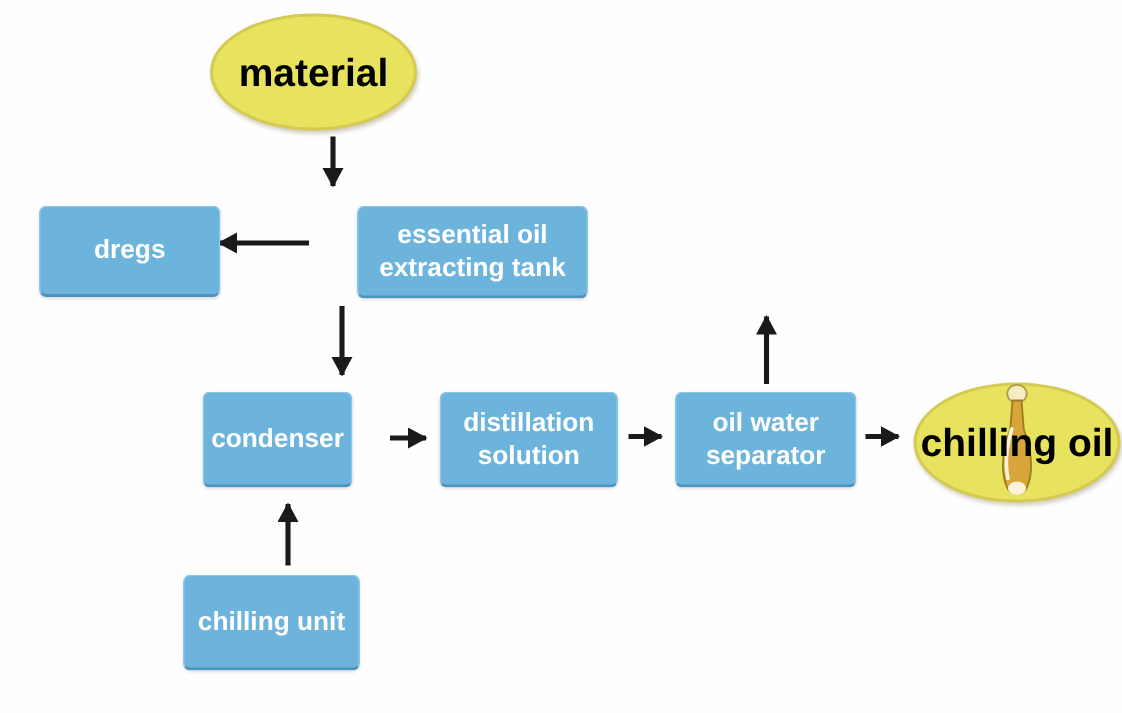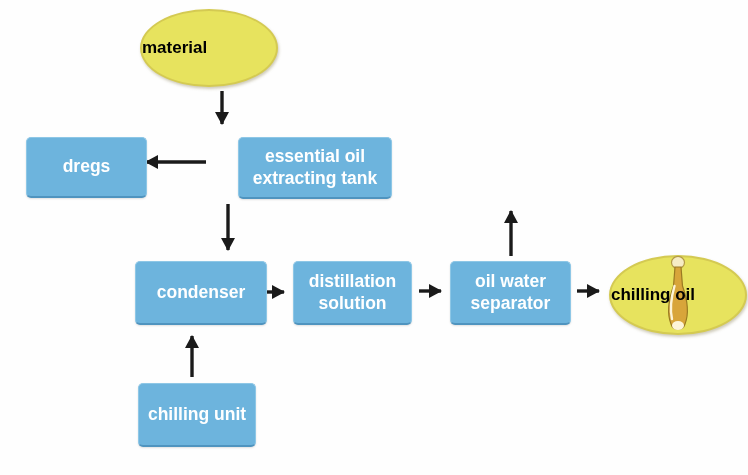--- a/index.html
+++ b/index.html
@@ -31,25 +31,25 @@
     padding: 2px 4px;
     box-shadow: 0 1px 2px rgba(0,0,0,0.12);
   }
   .node-ellipse {
     position: absolute;
     background: #e7e35e;
     border: 2px solid #d4ca52;
     border-radius: 50%;
     display: flex;
     align-items: center;
-    justify-content: flex-start;
+    justify-content: center;
     text-align: center;
     color: #000000;
     font-weight: bold;
-    font-size: 17px;
+    font-size: 26px;
     box-shadow: 1px 2px 3px rgba(120,110,60,0.35);
   }
   .node-ellipse .label-over {
     position: relative;
     z-index: 2;
   }
   .bottle-wrap {
     position: absolute;
     left: 50%; top: 50%;
     transform: translate(-50%, -50%);
@@ -60,24 +60,24 @@
     position: absolute;
     left: 0; top: 0;
     width: 748px; height: 475px;
     pointer-events: none;
   }
   
   #node-material            { left: 140px; top: 9px;   width: 138px; height: 78px; }
   #node-dregs               { left: 26px;  top: 137px; width: 121px; height: 61px; }
   #node-extracting-tank     { left: 212px; top: 137px; width: 154px; height: 62px; margin-left: 26px; }
   #node-extracting-solution { left: 450px; top: 136px; width: 119px; height: 64px; }
-  #node-condenser           { left: 135px; top: 261px; width: 132px; height: 64px; }
+  #node-condenser           { left: 135px; top: 261px; width: 100px; height: 64px; }
   #node-distillation        { left: 293px; top: 261px; width: 119px; height: 64px; }
   #node-separator           { left: 450px; top: 261px; width: 121px; height: 64px; }
-  #node-chilling            { left: 138px; top: 383px; width: 118px; height: 64px; }
+  #node-chilling            { left: 122px; top: 383px; width: 118px; height: 64px; }
   #node-essential-oil       { left: 609px; top: 255px; width: 138px; height: 80px; }
 </style>
 </head>
 <body>
 
 <div class="canvas">
 
   <svg id="arrow-layer" viewBox="0 0 748 475" xmlns="http://www.w3.org/2000/svg">
     <defs>
       <marker id="ah" markerUnits="userSpaceOnUse" markerWidth="16" markerHeight="16" refX="12" refY="7" orient="auto">

